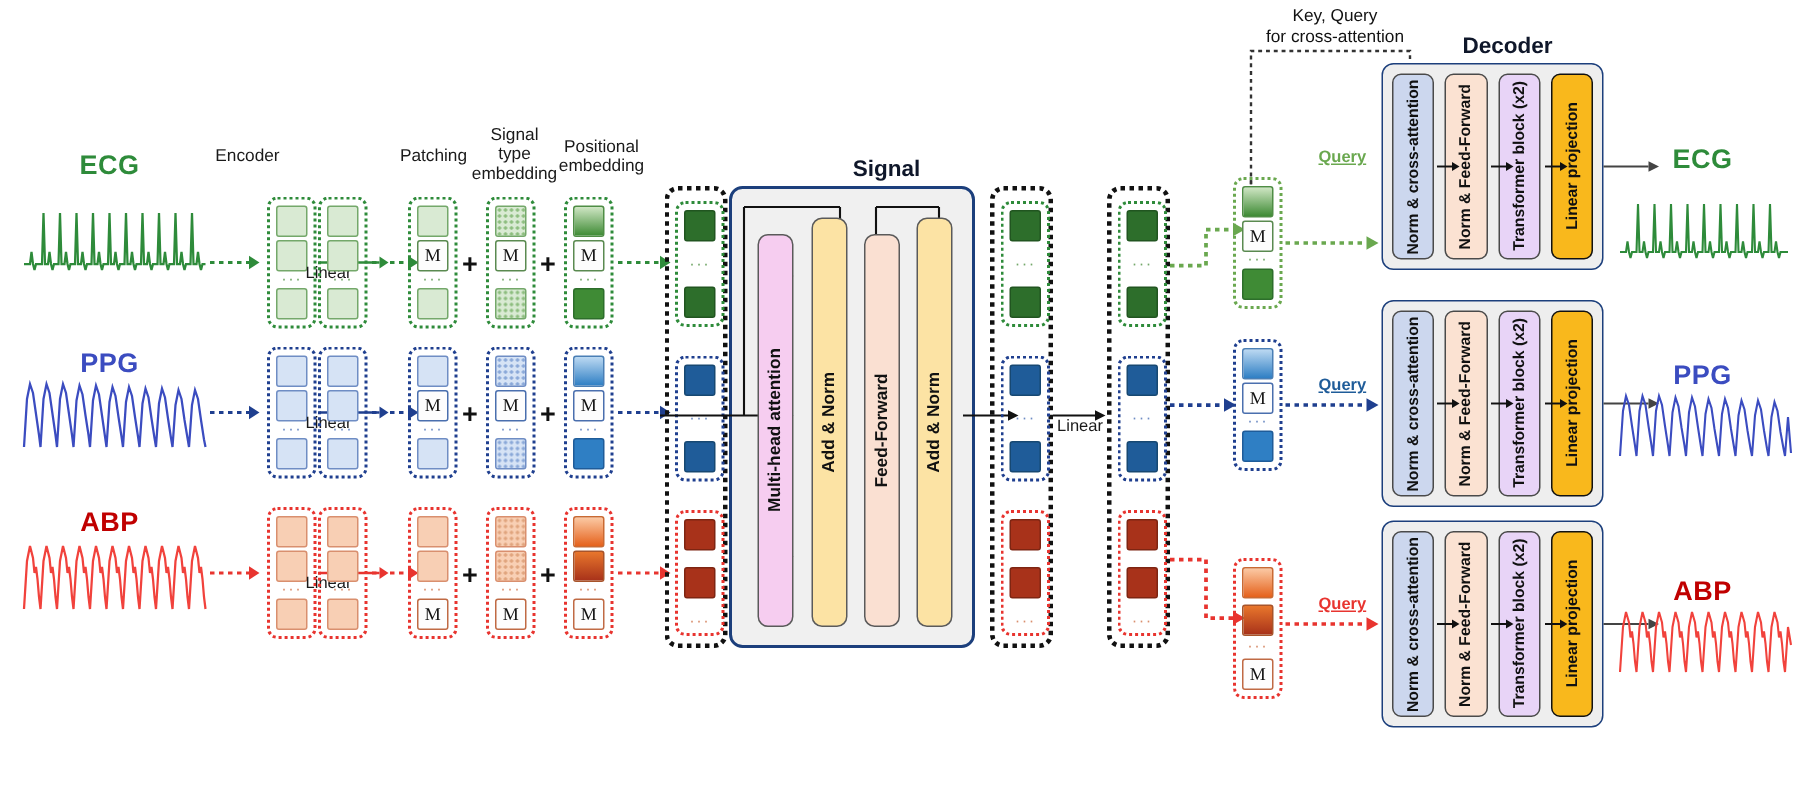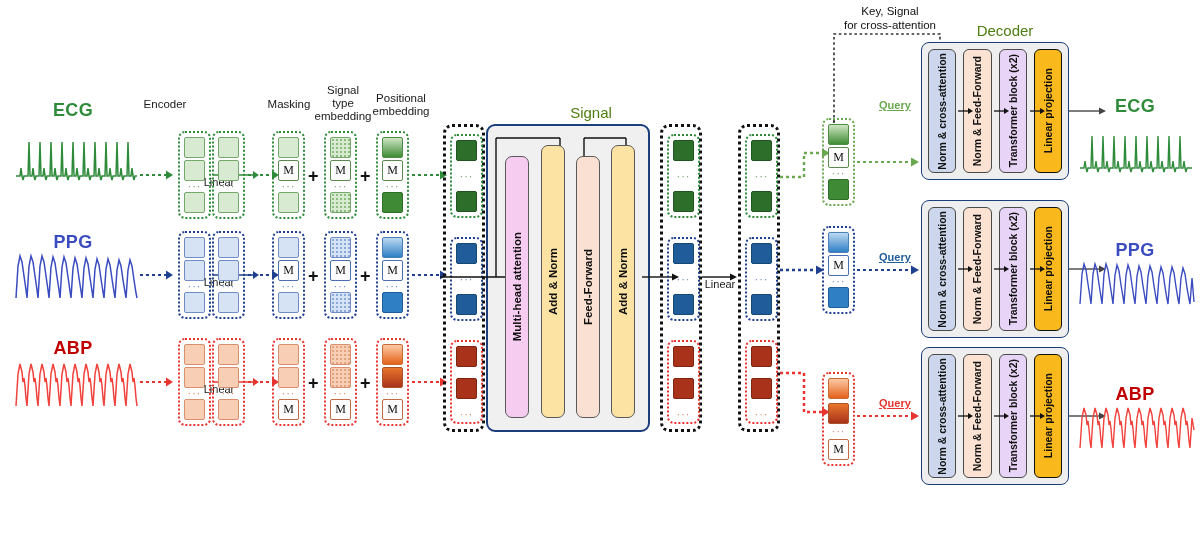--- a/index.html
+++ b/index.html
@@ -6,21 +6,21 @@
   html,body { background:#ffffff; }
   body {
     width:1200px; height:539px; position:relative; overflow:hidden;
     font-family:"Liberation Sans", sans-serif; color:#111;
   }
   .stage { position:absolute; left:0; top:0; width:1200px; height:539px; }
   .abs { position:absolute; }
 
   .lbl { font-size:11.5px; text-align:center; line-height:1.15; color:#1a1a1a; }
   .sig-name { font-size:18px; font-weight:bold; letter-spacing:.3px; }
-  .sec-title { font-size:15px; font-weight:normal; color:#4d7c0f; }
+  .sec-title { font-size:15px; font-weight:bold; color:#0f172a; }
 
   
   .col {
     border-style:dotted; border-width:2.5px; border-radius:7px;
     display:flex; flex-direction:column; align-items:center; justify-content:space-between;
     padding:4px 3px;
   }
   .tok { width:21px; height:21px; border-width:1px; border-style:solid; border-radius:2px; }
   .tok.m {
     background:#fdfdfd; display:flex; align-items:center; justify-content:center;
@@ -50,32 +50,32 @@
   .qlabel { font-size:11px; font-weight:bold; text-decoration:underline; }
   .kv-lbl { font-size:11.5px; text-align:center; line-height:1.25; }
   svg { display:block; overflow:visible; }
 </style>
 </head>
 <body>
 
 <div class="stage">
 
   <div class="abs lbl" style="left:130px; top:98px; width:70px;">Encoder</div>
-  <div class="abs lbl" style="left:258px; top:98px; width:62px;">Masking</div>
+  <div class="abs lbl" style="left:258px; top:98px; width:62px;">Patching</div>
   <div class="abs lbl" style="left:314px; top:84px; width:58px; white-space:pre-line;">Signal
 type
 embedding</div>
   <div class="abs lbl" style="left:366px; top:92px; width:70px; white-space:pre-line;">Positional
 embedding</div>
 
   <div class="abs sec-title" style="left:536px; top:104px; width:110px; text-align:center;">Signal</div>
 
   <div class="abs sec-title" style="left:955px; top:22px; width:100px; text-align:center;">Decoder</div>
 
-  <div class="abs kv-lbl" style="left:820px; top:4px; width:140px; white-space:pre-line;">Key, Signal
+  <div class="abs kv-lbl" style="left:820px; top:4px; width:140px; white-space:pre-line;">Key, Query
 for cross-attention</div>
 
   <div class="abs sig-name" style="left:38px; top:100px; width:70px; text-align:center; color:#2e8b3a;">ECG</div>
 
   <svg class="abs" style="left:14px; top:128px;" width="124" height="62">
     <polyline fill="none" stroke="#2e8b3a" stroke-width="1.5" points="2,48 6,48 7,40 8,48 9,52 10,48 14,48 15,14 16,48 18,48 19,40 20,48 21,52 22,48 25,48
               26,14 27,48 29,48 30,40 31,48 32,52 33,48 36,48 37,14 38,48 40,48 41,40 42,48 43,52 44,48
               47,48 48,14 49,48 51,48 52,40 53,48 54,52 55,48 58,48 59,14 60,48 62,48 63,40 64,48 65,52 66,48
               69,48 70,14 71,48 73,48 74,40 75,48 76,52 77,48 80,48 81,14 82,48 84,48 85,40 86,48 87,52 88,48
               91,48 92,14 93,48 95,48 96,40 97,48 98,52 99,48 102,48 103,14 104,48 106,48 107,40 108,48 109,52 110,48

